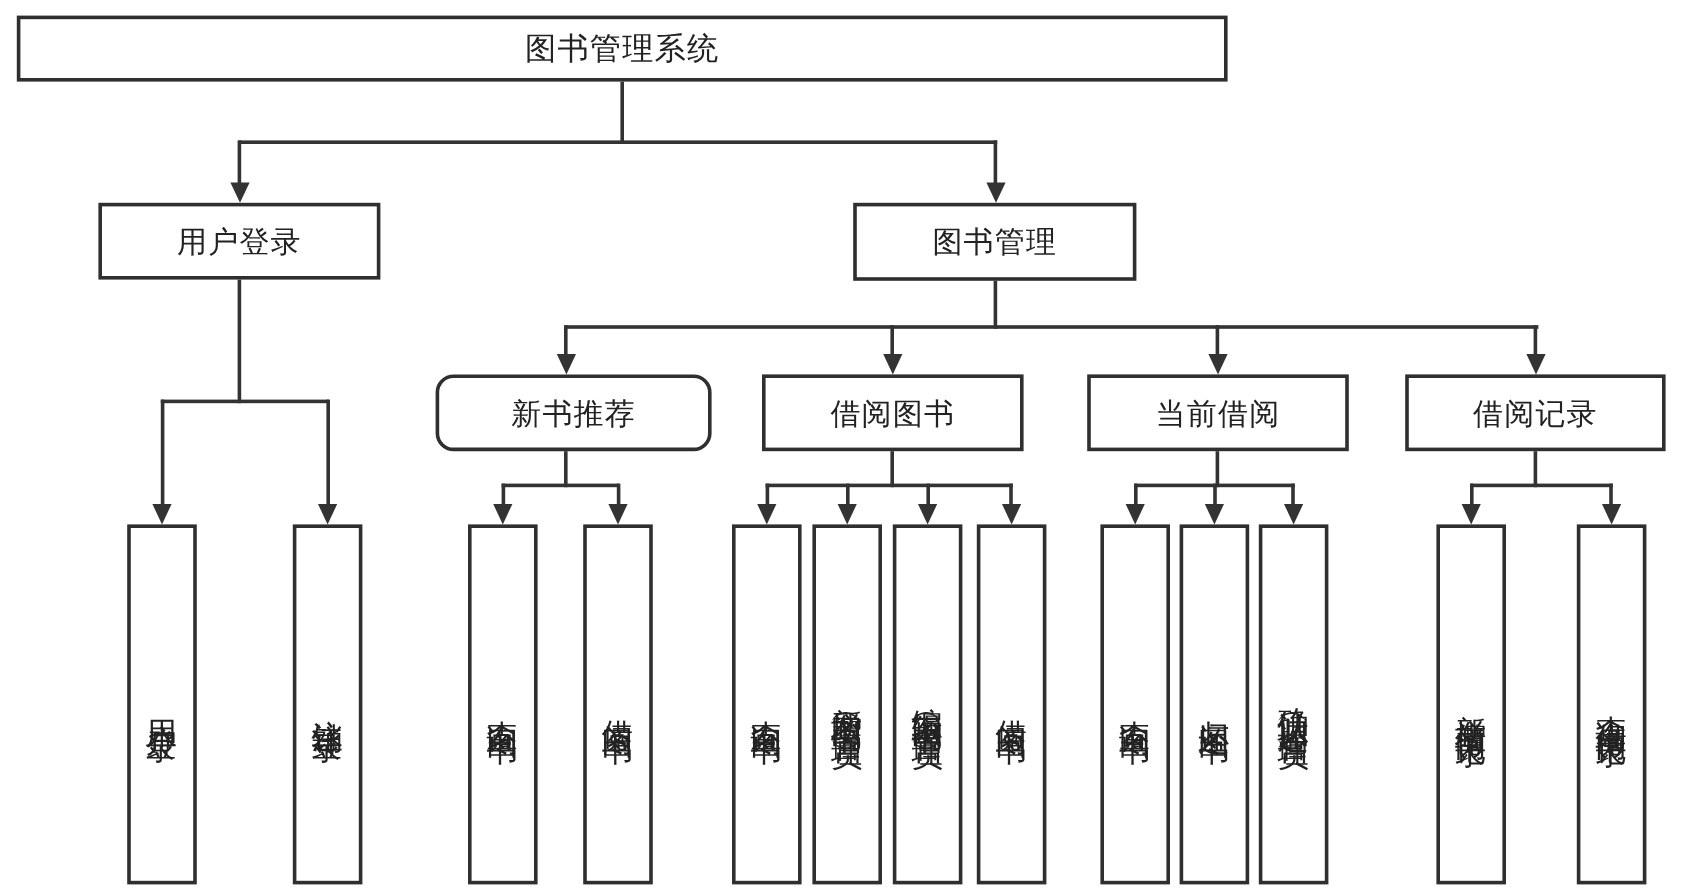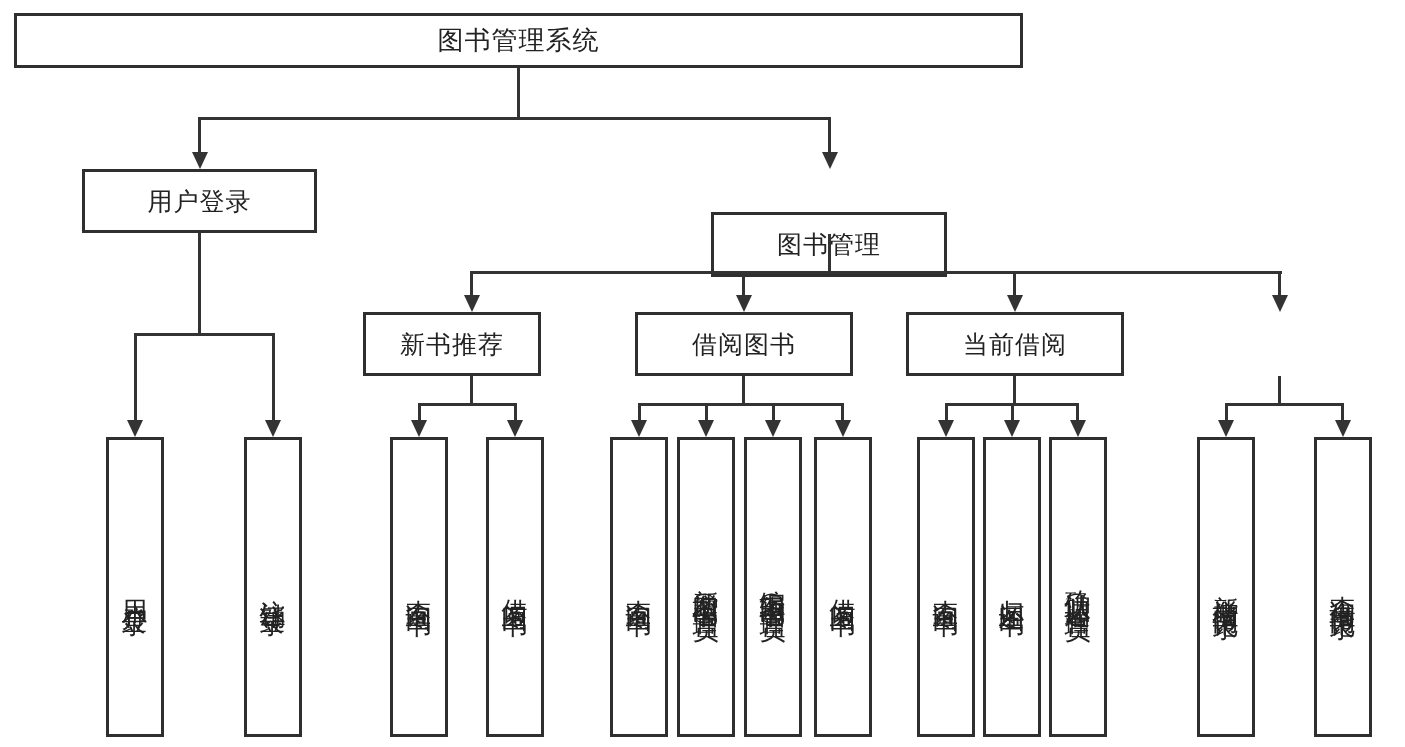--- a/index.html
+++ b/index.html
@@ -56,32 +56,35 @@
 
 <div class="canvas">
 
   <div class="box hbox root-box" style="left:14px; top:13px; width:1009px; height:55px;">
     <span>图书管理系统</span>
   </div>
 
   <div class="box hbox" style="left:82px; top:169px; width:235px; height:64px;">
     <span>用户登录</span>
   </div>
-  <div class="box hbox" style="left:711px; top:169px; width:236px; height:65px;margin-top:43px;">
+  <div class="box hbox" style="left:711px; top:169px; width:236px; height:65px;">
     <span>图书管理</span>
   </div>
 
-  <div class="box hbox" style="left:363px; top:312px; width:178px; height:64px;">
+  <div class="box hbox" style="left:363px; top:312px; width:230px; height:64px;border-radius:15px;">
     <span>新书推荐</span>
   </div>
   <div class="box hbox" style="left:635px; top:312px; width:218px; height:64px;">
     <span>借阅图书</span>
   </div>
   <div class="box hbox" style="left:906px; top:312px; width:218px; height:64px;">
     <span>当前借阅</span>
+  </div>
+  <div class="box hbox" style="left:1171px; top:312px; width:217px; height:64px;">
+    <span>借阅记录</span>
   </div>
 
   <div class="box vbox" style="left:106px; top:437px; width:58px; height:300px;">
     <span>用户登录</span>
   </div>
   <div class="box vbox" style="left:244px; top:437px; width:58px; height:300px;">
     <span>注销登录</span>
   </div>
 
   <div class="box vbox" style="left:390px; top:437px; width:58px; height:300px;">

